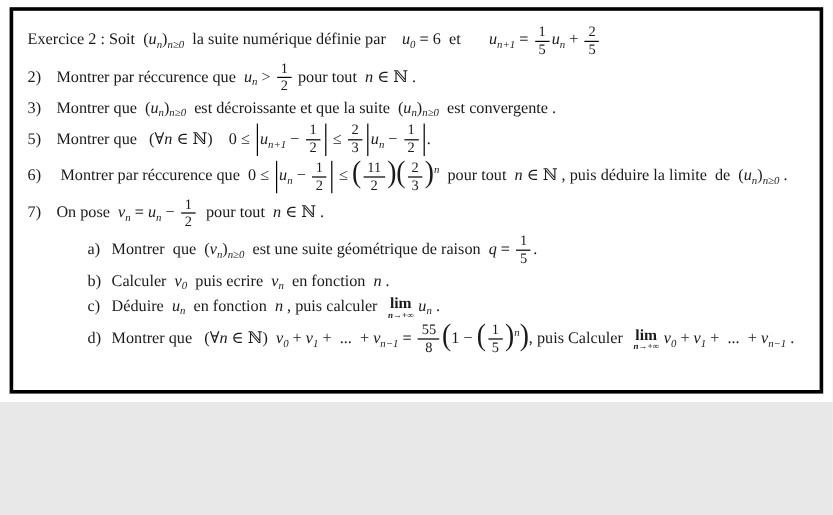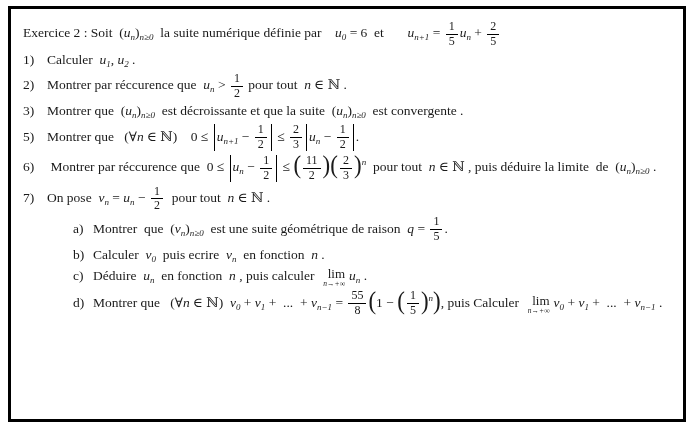--- a/index.html
+++ b/index.html
@@ -1,17 +1,17 @@
 <!DOCTYPE html>
 <html><head>
 <meta charset="utf-8">
 <style>
   html,body{margin:0;padding:0;background:#e8e8e8;}
   .page{
-    width:694px;height:429px;position:relative;background:#ffffff;
+    width:694px;height:335px;position:relative;background:#ffffff;
     font-family:"Liberation Serif","DejaVu Serif",serif;color:#1a1a1a;
     box-sizing:border-box;overflow:hidden;
   }
   .frame{
     position:absolute;left:8px;top:6px;right:8px;bottom:7px;
     border:3px solid #000;box-sizing:border-box;
     padding:9px 8px 6px 12px;overflow:hidden;background:#fff;
   }
   .lines{width:100%;}
   .line{
@@ -33,34 +33,33 @@
   .tok-frac .den{display:block;padding:0 3px;}
   .tok-bar{
     display:inline-block;width:0;height:27px;border-left:1.4px solid #000;
     vertical-align:middle;margin:0 2px;
   }
   .tok-big{
     display:inline-block;font-size:23px;line-height:0;vertical-align:-1px;
     font-weight:400;transform:scaleY(1.12);
   }
   .tok-lim{
-    display:inline-block;text-align:right;vertical-align:middle;
-    line-height:1;margin:0 4px 0 2px;
+    display:inline-block;text-align:center;vertical-align:middle;
+    line-height:1;margin:0 4px 0 2px;font-weight:bold;
   }
   .tok-lim .lim-word{display:block;font-size:13px;}
   .tok-lim .lim-sub{display:block;font-size:7.5px;font-style:italic;}
 </style>
 </head>
 <body>
 
 <div class="page" style="background: rgb(255, 255, 255); color: rgb(26, 26, 26);">
   <div class="frame" style="border-color: rgb(0, 0, 0);">
     <div class="lines">
         <div class="line"><span class="content"><span class="tok-txt">Exercice 2 : Soit  (</span><span class="tok-var">u</span><span class="tok-sub">n</span><span class="tok-txt">)</span><span class="tok-sub">n≥0</span><span class="tok-txt">  la suite numérique définie par    </span><span class="tok-var">u</span><span class="tok-sub">0</span><span class="tok-txt"> = 6  et       </span><span class="tok-var">u</span><span class="tok-sub">n+1</span><span class="tok-txt"> = </span><span class="tok-frac"><span class="num">1</span><span class="den">5</span></span><span class="tok-var">u</span><span class="tok-sub">n</span><span class="tok-txt"> + </span><span class="tok-frac"><span class="num">2</span><span class="den">5</span></span></span></div>
-        <div class="line"><span class="marker">1)</span><span class="content"><span class="tok-txt">Calculer  </span><span class="tok-var">u</span><span class="tok-sub">1</span><span class="tok-txt">, </span><span class="tok-var">u</span><span class="tok-sub">2</span><span class="tok-txt"> .</span></span></div>
         <div class="line"><span class="marker">2)</span><span class="content"><span class="tok-txt">Montrer par réccurence que  </span><span class="tok-var">u</span><span class="tok-sub">n</span><span class="tok-txt"> &gt; </span><span class="tok-frac"><span class="num">1</span><span class="den">2</span></span><span class="tok-txt"> pour tout  </span><span class="tok-var">n</span><span class="tok-txt"> ∈ ℕ .</span></span></div>
         <div class="line"><span class="marker">3)</span><span class="content"><span class="tok-txt">Montrer que  (</span><span class="tok-var">u</span><span class="tok-sub">n</span><span class="tok-txt">)</span><span class="tok-sub">n≥0</span><span class="tok-txt">  est décroissante et que la suite  (</span><span class="tok-var">u</span><span class="tok-sub">n</span><span class="tok-txt">)</span><span class="tok-sub">n≥0</span><span class="tok-txt">  est convergente .</span></span></div>
         <div class="line"><span class="marker">5)</span><span class="content"><span class="tok-txt">Montrer que   (∀</span><span class="tok-var">n</span><span class="tok-txt"> ∈ ℕ)    0 ≤ </span><span class="tok-bar"></span><span class="tok-var">u</span><span class="tok-sub">n+1</span><span class="tok-txt"> − </span><span class="tok-frac"><span class="num">1</span><span class="den">2</span></span><span class="tok-bar"></span><span class="tok-txt"> ≤ </span><span class="tok-frac"><span class="num">2</span><span class="den">3</span></span><span class="tok-bar"></span><span class="tok-var">u</span><span class="tok-sub">n</span><span class="tok-txt"> − </span><span class="tok-frac"><span class="num">1</span><span class="den">2</span></span><span class="tok-bar"></span><span class="tok-txt">.</span></span></div>
         <div class="line"><span class="marker">6)</span><span class="content"><span class="tok-txt"> Montrer par réccurence que  0 ≤ </span><span class="tok-bar"></span><span class="tok-var">u</span><span class="tok-sub">n</span><span class="tok-txt"> − </span><span class="tok-frac"><span class="num">1</span><span class="den">2</span></span><span class="tok-bar"></span><span class="tok-txt"> ≤ </span><span class="tok-big">(</span><span class="tok-frac"><span class="num">11</span><span class="den">2</span></span><span class="tok-big">)</span><span class="tok-big">(</span><span class="tok-frac"><span class="num">2</span><span class="den">3</span></span><span class="tok-big">)</span><span class="tok-sup">n</span><span class="tok-txt">  pour tout  </span><span class="tok-var">n</span><span class="tok-txt"> ∈ ℕ , puis déduire la limite  de  (</span><span class="tok-var">u</span><span class="tok-sub">n</span><span class="tok-txt">)</span><span class="tok-sub">n≥0</span><span class="tok-txt"> .</span></span></div>
         <div class="line"><span class="marker">7)</span><span class="content"><span class="tok-txt">On pose  </span><span class="tok-var">v</span><span class="tok-sub">n</span><span class="tok-txt"> = </span><span class="tok-var">u</span><span class="tok-sub">n</span><span class="tok-txt"> − </span><span class="tok-frac"><span class="num">1</span><span class="den">2</span></span><span class="tok-txt">  pour tout  </span><span class="tok-var">n</span><span class="tok-txt"> ∈ ℕ .</span></span></div>
         <div class="line sub"><span class="marker">a)</span><span class="content"><span class="tok-txt">Montrer  que  (</span><span class="tok-var">v</span><span class="tok-sub">n</span><span class="tok-txt">)</span><span class="tok-sub">n≥0</span><span class="tok-txt">  est une suite géométrique de raison  </span><span class="tok-var">q</span><span class="tok-txt"> = </span><span class="tok-frac"><span class="num">1</span><span class="den">5</span></span><span class="tok-txt">.</span></span></div>
         <div class="line sub"><span class="marker">b)</span><span class="content"><span class="tok-txt">Calculer  </span><span class="tok-var">v</span><span class="tok-sub">0</span><span class="tok-txt">  puis ecrire  </span><span class="tok-var">v</span><span class="tok-sub">n</span><span class="tok-txt">  en fonction  </span><span class="tok-var">n</span><span class="tok-txt"> .</span></span></div>
         <div class="line sub"><span class="marker">c)</span><span class="content"><span class="tok-txt">Déduire  </span><span class="tok-var">u</span><span class="tok-sub">n</span><span class="tok-txt">  en fonction  </span><span class="tok-var">n</span><span class="tok-txt"> , puis calculer  </span><span class="tok-lim"><span class="lim-word">lim</span><span class="lim-sub">n→+∞</span></span><span class="tok-var">u</span><span class="tok-sub">n</span><span class="tok-txt"> .</span></span></div>
         <div class="line sub"><span class="marker">d)</span><span class="content"><span class="tok-txt">Montrer que   (∀</span><span class="tok-var">n</span><span class="tok-txt"> ∈ ℕ)  </span><span class="tok-var">v</span><span class="tok-sub">0</span><span class="tok-txt"> + </span><span class="tok-var">v</span><span class="tok-sub">1</span><span class="tok-txt"> +  ...  + </span><span class="tok-var">v</span><span class="tok-sub">n−1</span><span class="tok-txt"> = </span><span class="tok-frac"><span class="num">55</span><span class="den">8</span></span><span class="tok-big">(</span><span class="tok-txt">1 − </span><span class="tok-big">(</span><span class="tok-frac"><span class="num">1</span><span class="den">5</span></span><span class="tok-big">)</span><span class="tok-sup">n</span><span class="tok-big">)</span><span class="tok-txt">, puis Calculer  </span><span class="tok-lim"><span class="lim-word">lim</span><span class="lim-sub">n→+∞</span></span><span class="tok-var">v</span><span class="tok-sub">0</span><span class="tok-txt"> + </span><span class="tok-var">v</span><span class="tok-sub">1</span><span class="tok-txt"> +  ...  + </span><span class="tok-var">v</span><span class="tok-sub">n−1</span><span class="tok-txt"> .</span></span></div>
       </div>

